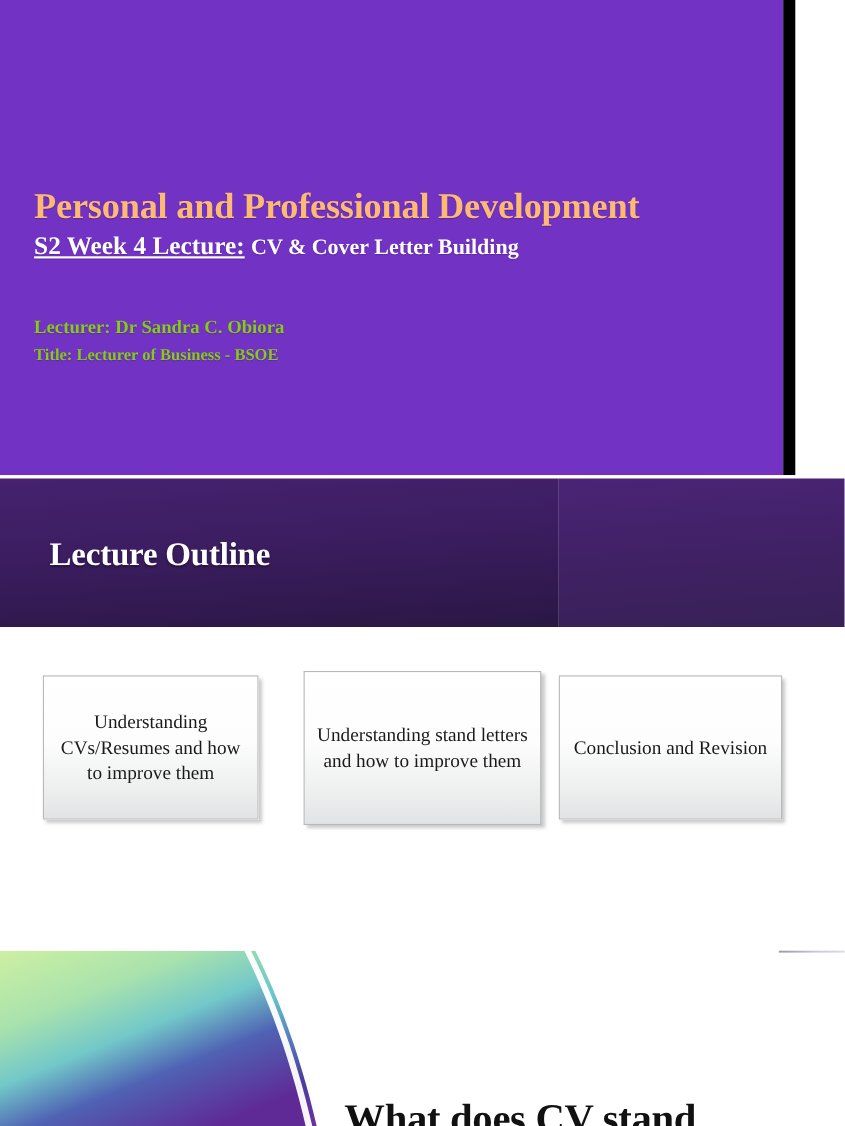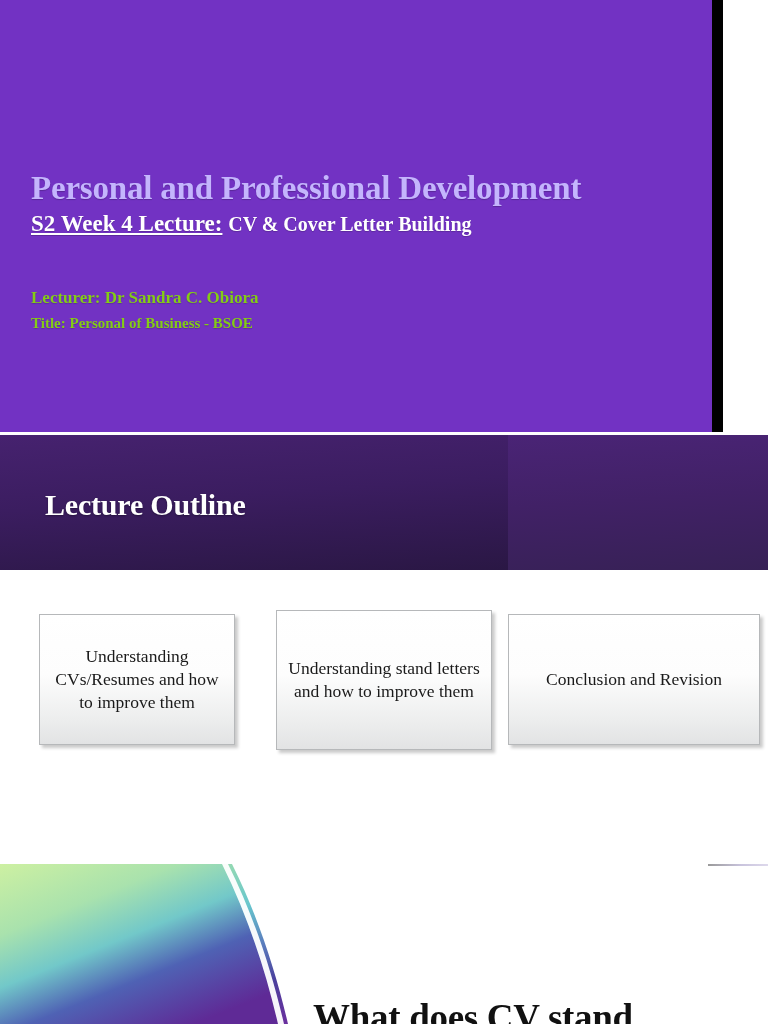--- a/index.html
+++ b/index.html
@@ -68,21 +68,21 @@
     letter-spacing: 1.1px;
     color: rgba(255,255,255,0.72);
   }
 
   
   .main-title {
     position: absolute;
     left: 31px; top: 170px;
     font-size: 33px;
     font-weight: bold;
-    color: #c4b5fd;
+    color: #fdba74;
     letter-spacing: -0.2px;
     white-space: nowrap;
     text-shadow: 0 1px 1px rgba(0,0,0,0.22);
   }
   .subtitle-row {
     position: absolute;
     left: 31px; top: 211px;
     font-size: 23px;
     font-weight: bold;
     color: #ffffff;
@@ -154,21 +154,21 @@
     align-items: center;
     justify-content: center;
     text-align: center;
     color: #1a1a1a;
     font-size: 17.5px;
     line-height: 23px;
     padding: 4px 8px;
   }
   .obox-1 { left: 39px;  width: 196px; height: 131px; }
   .obox-2 { left: 276px; width: 216px; height: 140px; top: -4px; }
-  .obox-3 { left: 508px; width: 252px; height: 131px; font-family: Liberation Serif, serif; }
+  .obox-3 { left: 508px; width: 203px; height: 131px; font-family: Liberation Serif, serif; }
 
   
   .slide-next {
     position: absolute;
     left: 0; top: 864px;
     width: 768px;
     height: 160px;
     background: #ffffff;
     overflow: hidden;
   }
@@ -207,21 +207,21 @@
     </div>
 
     <div class="main-title">Personal and Professional Development</div>
 
     <div class="subtitle-row">
       <span class="subtitle-underlined">S2 Week 4 Lecture:</span>
       <span class="subtitle-plain">CV &amp; Cover Letter Building</span>
     </div>
 
     <div class="lect-line lect-1">Lecturer: Dr Sandra C. Obiora</div>
-    <div class="lect-line lect-2">Title: Personal of Business - BSOE</div>
+    <div class="lect-line lect-2">Title: Lecturer of Business - BSOE</div>
   </div>
   <div class="slide-title-edge"></div>
 
   <div class="slide-outline">
 
     <div class="band">
       <div class="band-left"></div>
       <div class="band-right"></div>
       <div class="band-title">Lecture Outline</div>
     </div>

